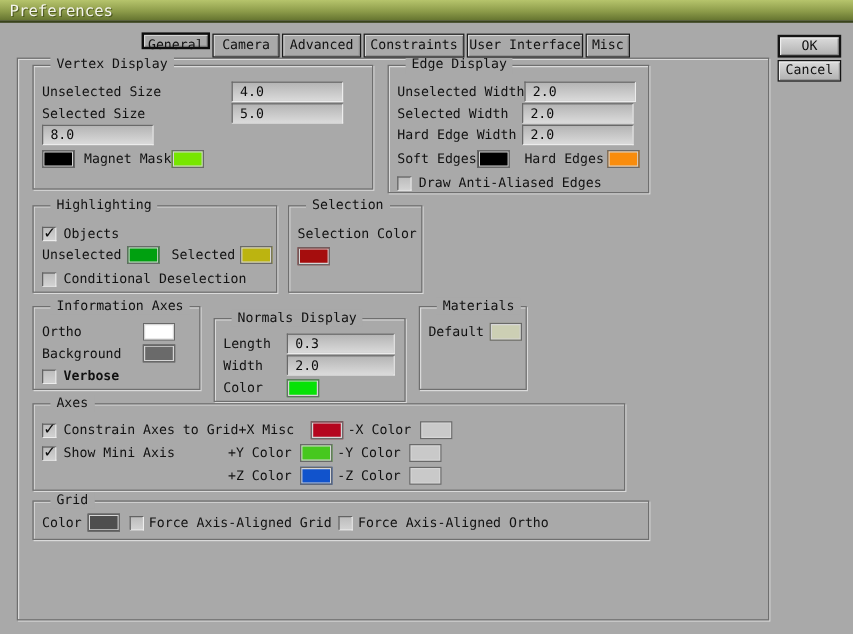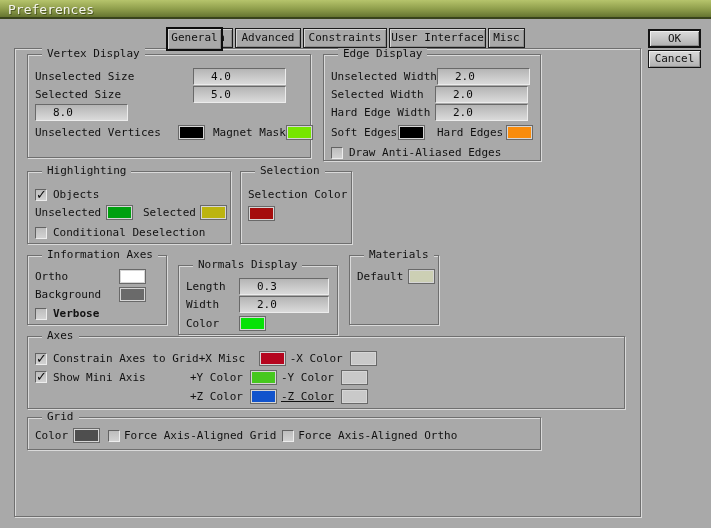--- a/index.html
+++ b/index.html
@@ -17,21 +17,21 @@
     box-sizing:border-box; text-shadow:1px 1px 0 rgba(40,50,10,.55);
   }
   
   .tab {
     position:absolute; top:28px; height:20px; box-sizing:border-box;
     background:#a9a9a9; border:1px solid #1c1c1c;
     box-shadow:inset 1px 1px 0 #d6d6d6, inset -1px -1px 0 #8c8c8c;
     text-align:center; line-height:18px; cursor:default; z-index:2;
   }
   .tab.selected {
-    top:27px; height:24px; border:2px solid #0e0e0e; line-height:17px; z-index:3;margin-left:48px;
+    top:27px; height:14px; border:2px solid #0e0e0e; line-height:17px; z-index:3;
   }
   
   .btn {
     position:absolute; left:648px; width:53px; box-sizing:border-box;
     background:linear-gradient(#dcdcdc, #b0b0b0);
     border:1px solid #141414;
     box-shadow:inset 1px 1px 0 #efefef, inset -1px -1px 0 #8d8d8d;
     text-align:center; cursor:default;
   }
   .btn.default { border-width:2px; }
@@ -47,21 +47,21 @@
     position:absolute; top:-8px; left:14px; background:#a9a9a9;
     padding:0 5px; white-space:nowrap; line-height:14px;
   }
   .arow {
     position:absolute; left:7px; right:4px; height:17px;
     display:flex; align-items:center; white-space:nowrap;
   }
   .lbl { white-space:nowrap; }
   
   .field {
-    box-sizing:border-box; height:17px; width:93px; padding:0 17px;
+    box-sizing:border-box; height:17px; width:93px; padding:0 6px;
     background:linear-gradient(#b5b5b5, #dadada);
     border-top:1px solid #696969; border-left:1px solid #696969;
     border-bottom:1px solid #ececec; border-right:1px solid #ececec;
     font-family:inherit; font-size:11px; color:#0c0c0c; outline:none;
   }
   
   .swatch {
     width:27px; height:15px; box-sizing:border-box; flex:0 0 27px;
     border:1px solid #696969;
     box-shadow:inset 0 0 0 1px #d6d6d6;
@@ -109,21 +109,20 @@
       <input class="field" value="4.0" style="">
     </div>
     <div class="arow" style="top:31px;">
       <span class="lbl" style="flex:0 0 158px;">Selected Size</span>
       <input class="field" value="5.0" style="">
     </div>
     <div class="arow" style="top:49px;">
       <input class="field" value="8.0" style="">
     </div>
     <div class="arow" style="top:69px;">
-      <span class="lbl" style="flex:0 0 143px;">Unselected Vertices</span>
       <span class="swatch" style="background-color: rgb(0, 0, 0);"></span>
       <span class="gap8"></span>
       <span class="lbl" style="flex:0 0 72px;">Magnet Mask</span>
       <span class="swatch" style="background-color: rgb(119, 230, 0);"></span>
     </div>
   </div>
 
   <div class="group etched" style="left:308px;top:5px;width:218px;height:107px;">
     <span class="group-title">Edge Display</span>
     <div class="arow" style="top:13px;">
@@ -217,52 +216,52 @@
   </div>
 
   <div class="group etched" style="left:334px;top:206px;width:90px;height:70px;">
     <span class="group-title">Materials</span>
     <div class="arow" style="top:12px;">
       <span class="lbl" style="flex:0 0 51px;">Default</span>
       <span class="swatch" style="background-color: rgb(204, 207, 180);"></span>
     </div>
   </div>
 
-  <div class="group etched" style="left:12px;top:287px;width:598px;height:73px;">
+  <div class="group etched" style="left:12px;top:287px;width:494px;height:73px;">
     <span class="group-title">Axes</span>
     <div class="arow" style="top:13px;">
       <span style="flex:0 0 155px;display:flex;align-items:center;">
         <span class="cb checked"></span>
         <span class="gap6"></span>
         <span class="lbl">Constrain Axes to Grid</span>
       </span>
       <span class="lbl" style="flex:0 0 60px;">+X Misc</span>
       <span class="swatch" style="background-color: rgb(181, 5, 30);"></span>
       <span class="gap4"></span>
       <span class="lbl" style="flex:0 0 60px;">-X Color</span>
       <span class="swatch" style="background-color: rgb(201, 201, 201);"></span>
     </div>
     <div class="arow" style="top:32px;">
-      <span style="flex:0 0 155px;display:flex;align-items:flex-start;">
+      <span style="flex:0 0 155px;display:flex;align-items:center;">
         <span class="cb checked"></span>
         <span class="gap6"></span>
         <span class="lbl">Show Mini Axis</span>
       </span>
       <span class="lbl" style="flex:0 0 60px;">+Y Color</span>
       <span class="swatch" style="background-color: rgb(70, 200, 30);"></span>
       <span class="gap4"></span>
       <span class="lbl" style="flex:0 0 60px;">-Y Color</span>
       <span class="swatch" style="background-color: rgb(201, 201, 201);"></span>
     </div>
     <div class="arow" style="top:51px;">
       <span style="flex:0 0 155px;"></span>
       <span class="lbl" style="flex:0 0 60px;">+Z Color</span>
       <span class="swatch" style="background-color: rgb(17, 83, 204);"></span>
       <span class="gap4"></span>
-      <span class="lbl" style="flex:0 0 60px;text-decoration:underline;">-Z Color</span>
+      <span class="lbl" style="flex:0 0 60px;">-Z Color</span>
       <span class="swatch" style="background-color: rgb(201, 201, 201);"></span>
     </div>
   </div>
 
   <div class="group etched" style="left:12px;top:368px;width:514px;height:33px;">
     <span class="group-title">Grid</span>
     <div class="arow" style="top:9px;">
       <span class="lbl" style="flex:0 0 38px;">Color</span>
       <span class="swatch" style="background-color: rgb(78, 78, 78);"></span>
       <span class="gap8"></span>

